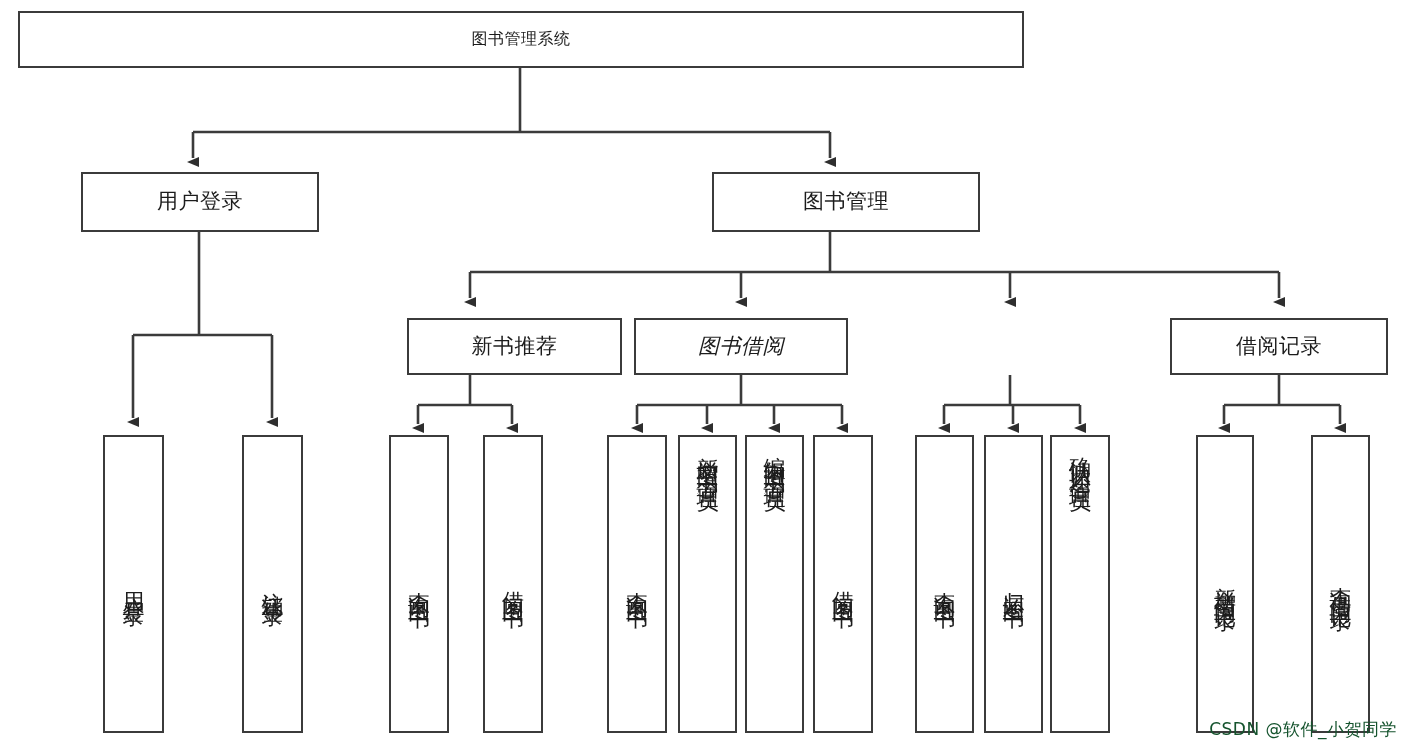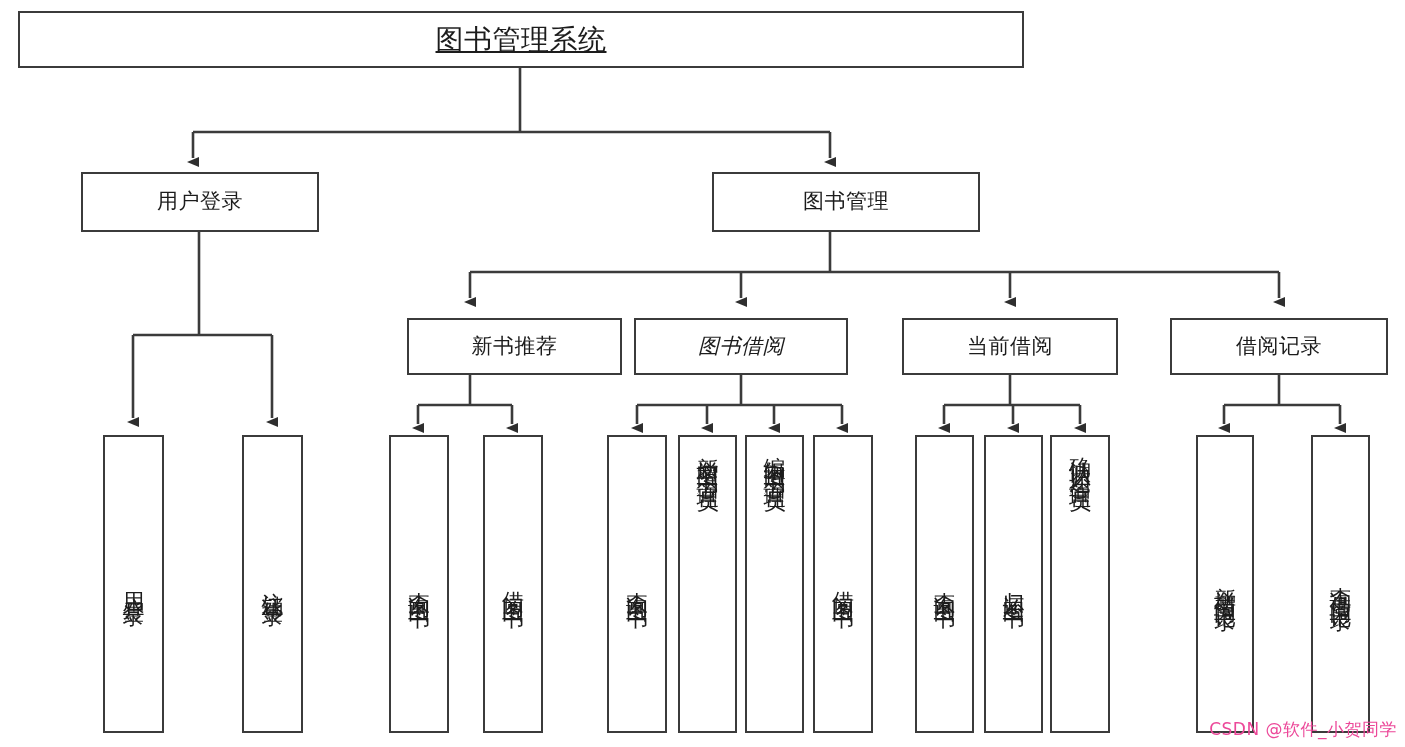--- a/index.html
+++ b/index.html
@@ -38,22 +38,21 @@
     display: block;
     line-height: 1.14;
     letter-spacing: 0.5px;
     white-space: nowrap;
   }
   
   .node.h .node-label {
     font-size: 21px;
   }
   .node.h-root .node-label {
-    font-size: 28px;
-    text-decoration: underline;
+    font-size: 16px;
   }
   
   .node.v {
     align-items: flex-start;
     justify-content: center;
     padding-top: 2px;
   }
   .node.v .node-label {
     writing-mode: vertical-rl;
     text-orientation: upright;
@@ -64,21 +63,21 @@
   
   .node.v.center {
     align-items: center;
     padding-top: 0;
   }
   #watermark {
     position: absolute;
     right: 8px;
     bottom: 6px;
     font-size: 17px;
-    color: #ec4899;
+    color: #14532d;
     letter-spacing: 0.5px;
     white-space: nowrap;
     font-family: "DejaVu Sans", "Liberation Sans", sans-serif;
   }
 </style>
 </head>
 <body>
 
 <div id="canvas">
 
@@ -145,23 +144,20 @@
   </div>
 
   <div class="node h" style="left:363px; top:318px; width:215px; height:57px;margin-left:44px;">
     <span class="node-label">新书推荐</span>
   </div>
 
   <div class="node h" style="left:634px; top:318px; width:214px; height:57px;font-style:italic;">
     <span class="node-label">图书借阅</span>
   </div>
 
-  <div class="node h" style="left:902px; top:318px; width:216px; height:57px;">
-    <span class="node-label">当前借阅</span>
-  </div>
 
   <div class="node h" style="left:1170px; top:318px; width:218px; height:57px;">
     <span class="node-label">借阅记录</span>
   </div>
 
   <div class="node v center" style="left:103px; top:435px; width:61px; height:298px;">
     <span class="node-label">用户登录</span>
   </div>
 
   <div class="node v center" style="left:242px; top:435px; width:61px; height:298px;">

